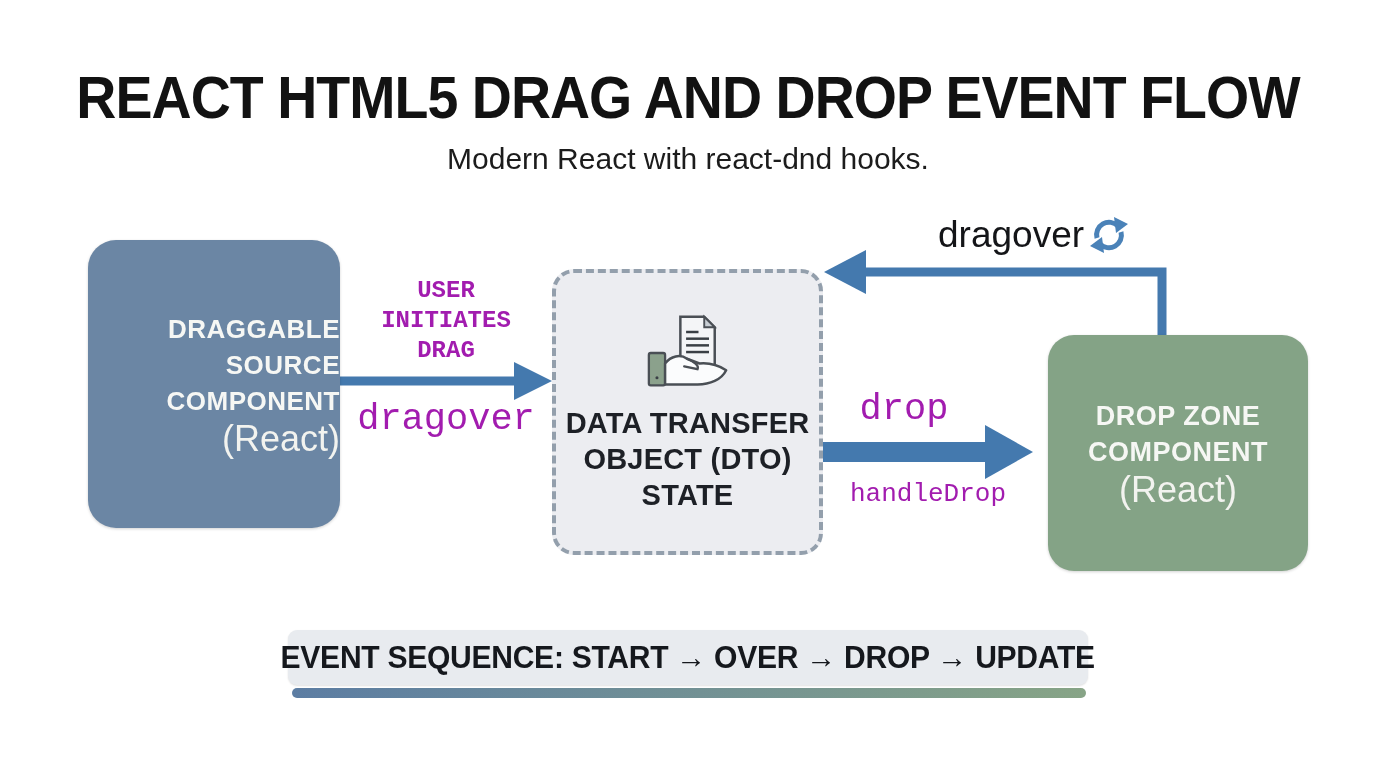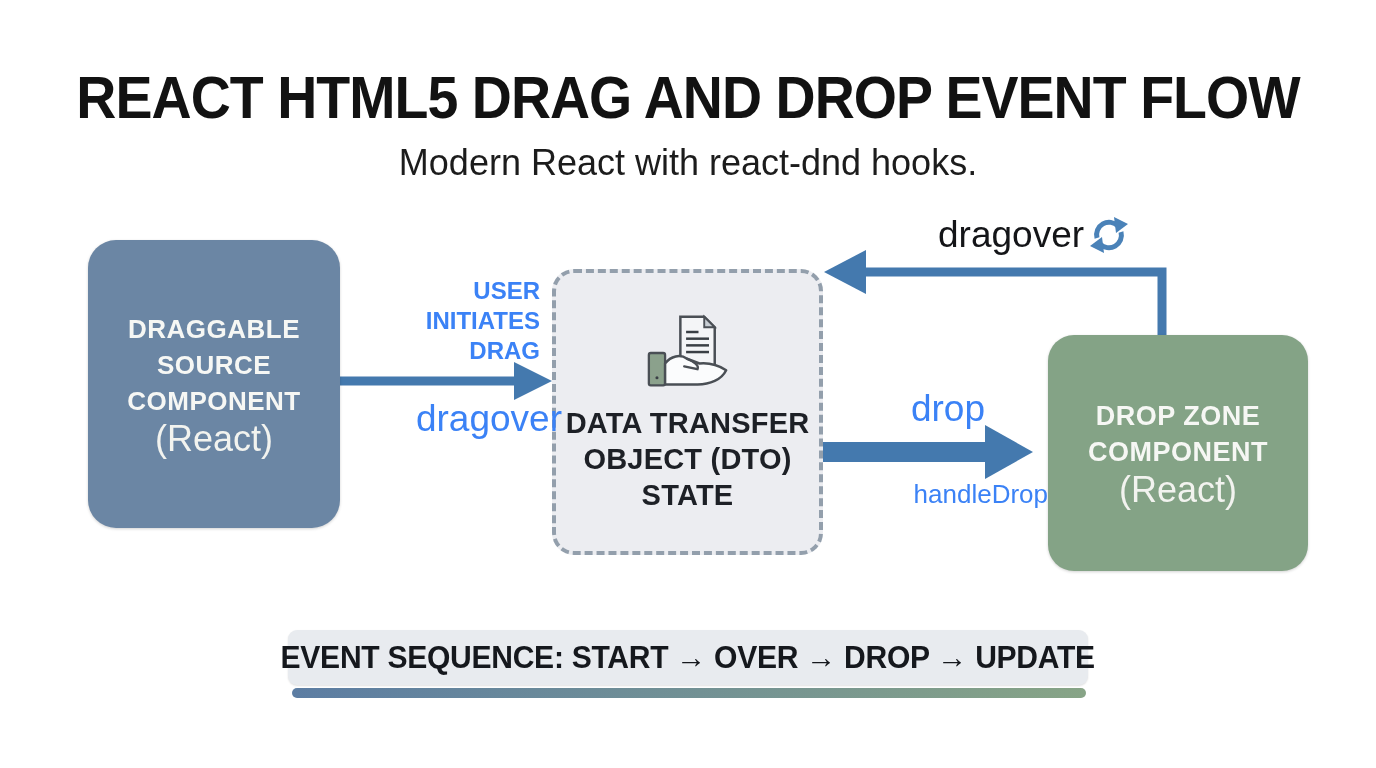--- a/index.html
+++ b/index.html
@@ -4,40 +4,40 @@
 <style>
   * { margin:0; padding:0; box-sizing:border-box; }
   html,body { width:1376px; height:768px; background:#ffffff; overflow:hidden;
               font-family:"Liberation Sans","DejaVu Sans",sans-serif; }
   .canvas { position:relative; width:1376px; height:768px; background:#ffffff; }
 
   .title { position:absolute; top:64px; left:0; width:100%; text-align:center;
            font-size:59px; font-weight:800; color:#121212; letter-spacing:-1px;
            transform:scaleX(0.94); white-space:nowrap; }
   .subtitle { position:absolute; top:142px; left:0; width:100%; text-align:center;
-              font-size:36px; font-weight:400; color:#1c1c1c; }
+              font-size:30px; font-weight:400; color:#1c1c1c; }
 
   .node { position:absolute; display:flex; flex-direction:column; justify-content:center;
           align-items:center; text-align:center; }
   .node-source { left:88px; top:240px; width:252px; height:288px; border-radius:28px;
-                 background:var(--source-node); box-shadow:0 1px 3px rgba(0,0,0,.18); }
+                 background:var(--source-node); box-shadow:0 1px 3px rgba(0,0,0,.18);align-items:flex-end; }
   .node-drop   { left:1032px; top:335px; width:260px; height:236px; border-radius:26px;
                  background:var(--drop-node); box-shadow:0 1px 3px rgba(0,0,0,.18);margin-left:16px; }
   .node-dto    { left:552px; top:240px; width:271px; height:286px; border-radius:22px;
                  background:var(--dto-fill); border:4px dashed var(--dto-border);margin-top:29px; }
   .node-line   { color:#f6f7f4; font-size:26px; font-weight:700; line-height:36px;
                  letter-spacing:.5px; }
   .node-drop .node-line { font-size:27px; }
   .node-sub    { color:#f2f3ef; font-size:36px; font-weight:400; line-height:36px; margin-top:2px; }
   .dto-line    { color:#1d2026; font-size:29px; font-weight:700; line-height:36px; letter-spacing:.2px; }
   .dto-icon    { margin-bottom:10px; }
 
   .arrows { position:absolute; left:0; top:0; width:1376px; height:768px; pointer-events:none; }
 
-  .lbl { position:absolute; text-align:right; color:#3b82f6; }
+  .lbl { position:absolute; text-align:center; color:#a21caf;font-family:Liberation Mono, monospace; }
   .lbl-user  { left:352px; top:276px; width:188px; font-size:24px; font-weight:600; line-height:30px; }
   .lbl-dragstart { left:330px; top:398px; width:232px; font-size:37px; font-weight:400; }
   .lbl-drop      { left:823px; top:388px; width:162px; font-size:37px; font-weight:400; }
   .lbl-handle    { left:808px; top:480px; width:240px; font-size:26px; font-weight:400; line-height:29px; }
   .lbl-dragover  { position:absolute; left:938px; top:214px; display:flex; align-items:center;
                    gap:4px; font-size:37px; font-weight:400; color:#141518; }
 
   .seq-box { position:absolute; left:288px; top:630px; width:800px; height:55px;
              background:#e8ebef; border-radius:9px; display:flex; align-items:center;
              justify-content:center; box-shadow:0 1px 2px rgba(0,0,0,.12); }

